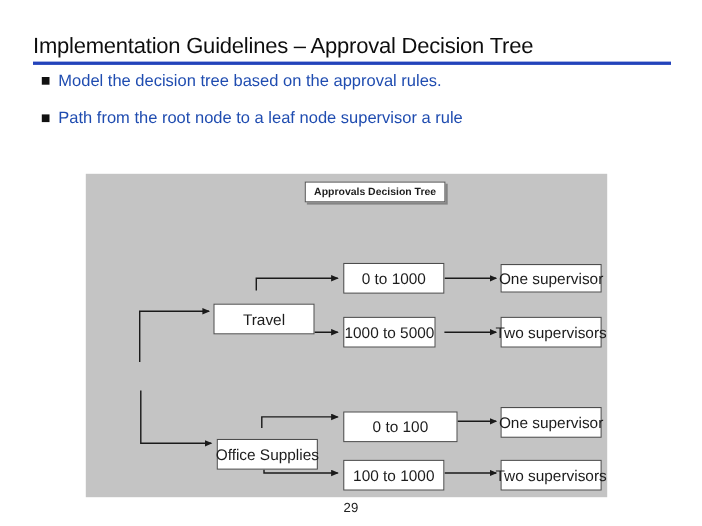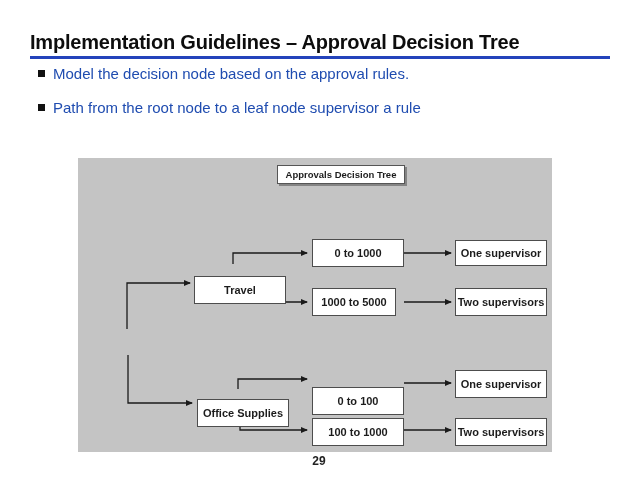--- a/index.html
+++ b/index.html
@@ -10,21 +10,21 @@
     height: 478px;
     background: #ffffff;
     font-family: "Liberation Sans", sans-serif;
     overflow: hidden;
   }
   .slide-title {
     position: absolute;
     left: 30px;
     top: 31px;
     font-size: 20px;
-    font-weight: bold;
+    font-weight: normal;
     letter-spacing: -0.2px;
     color: #0d0d0d;
     white-space: nowrap;
   }
   .title-rule {
     position: absolute;
     left: 30px;
     top: 56px;
     width: 580px;
     height: 3px;
@@ -64,56 +64,54 @@
     width: 474px;
     height: 294px;
   }
   .node {
     position: absolute;
     background: #ffffff;
     border: 1px solid #4d4d4d;
     display: flex;
     align-items: center;
     justify-content: center;
-    font-size: 11px;
+    font-size: 14px;
     color: #1c1c1c;
     text-align: center;
     white-space: nowrap;
-    font-weight: bold;
   }
   .diagram-title-node {
     font-weight: 600;
     font-size: 9.5px;
     border-color: #555555;
     box-shadow: 2px 2px 0 rgba(80,80,80,0.55);
   }
   .page-number {
     position: absolute;
     left: 0;
     right: 0;
     top: 454px;
     text-align: center;
     font-size: 12px;
     color: #222222;
-    font-weight: bold;
   }
 </style>
 </head>
 <body>
 
 <div class="slide">
 
   <h1 class="slide-title">Implementation Guidelines – Approval Decision Tree</h1>
 
   <div class="title-rule" style="background:#2343bb;"></div>
 
   <ul class="bullet-list">
     <li class="bullet-item">
       <span class="bullet-marker"></span>
-      <span style="color:#1f4cb0;">Model the decision node based on the approval rules.</span>
+      <span style="color:#1f4cb0;">Model the decision tree based on the approval rules.</span>
     </li>
     <li class="bullet-item">
       <span class="bullet-marker"></span>
       <span style="color:#1f4cb0;">Path from the root node to a leaf node supervisor a rule</span>
     </li>
   </ul>
 
   <div class="diagram-panel" style="background:#c4c4c4;">
 
     <svg class="connector-svg" viewBox="0 0 474 294" xmlns="http://www.w3.org/2000/svg">
@@ -140,21 +138,21 @@
 
 
     <div class="node" style="left:116px; top:106px; width:92px; height:28px;margin-top:12px;">Travel</div>
 
     <div class="node" style="left:119px; top:241px; width:92px; height:28px;">Office Supplies</div>
 
     <div class="node" style="left:234px; top:81px; width:92px; height:28px;">0 to 1000</div>
 
     <div class="node" style="left:234px; top:130px; width:84px; height:28px;">1000 to 5000</div>
 
-    <div class="node" style="left:234px; top:229px; width:92px; height:28px;text-align:right;">0 to 100</div>
+    <div class="node" style="left:234px; top:216px; width:104px; height:28px;text-align:right;">0 to 100</div>
 
     <div class="node" style="left:234px; top:260px; width:92px; height:28px;">100 to 1000</div>
 
     <div class="node" style="left:377px; top:82px; width:92px; height:26px;">One supervisor</div>
 
     <div class="node" style="left:377px; top:130px; width:92px; height:28px;">Two supervisors</div>
 
     <div class="node" style="left:377px; top:212px; width:92px; height:28px;">One supervisor</div>
 
     <div class="node" style="left:377px; top:260px; width:92px; height:28px;">Two supervisors</div>

